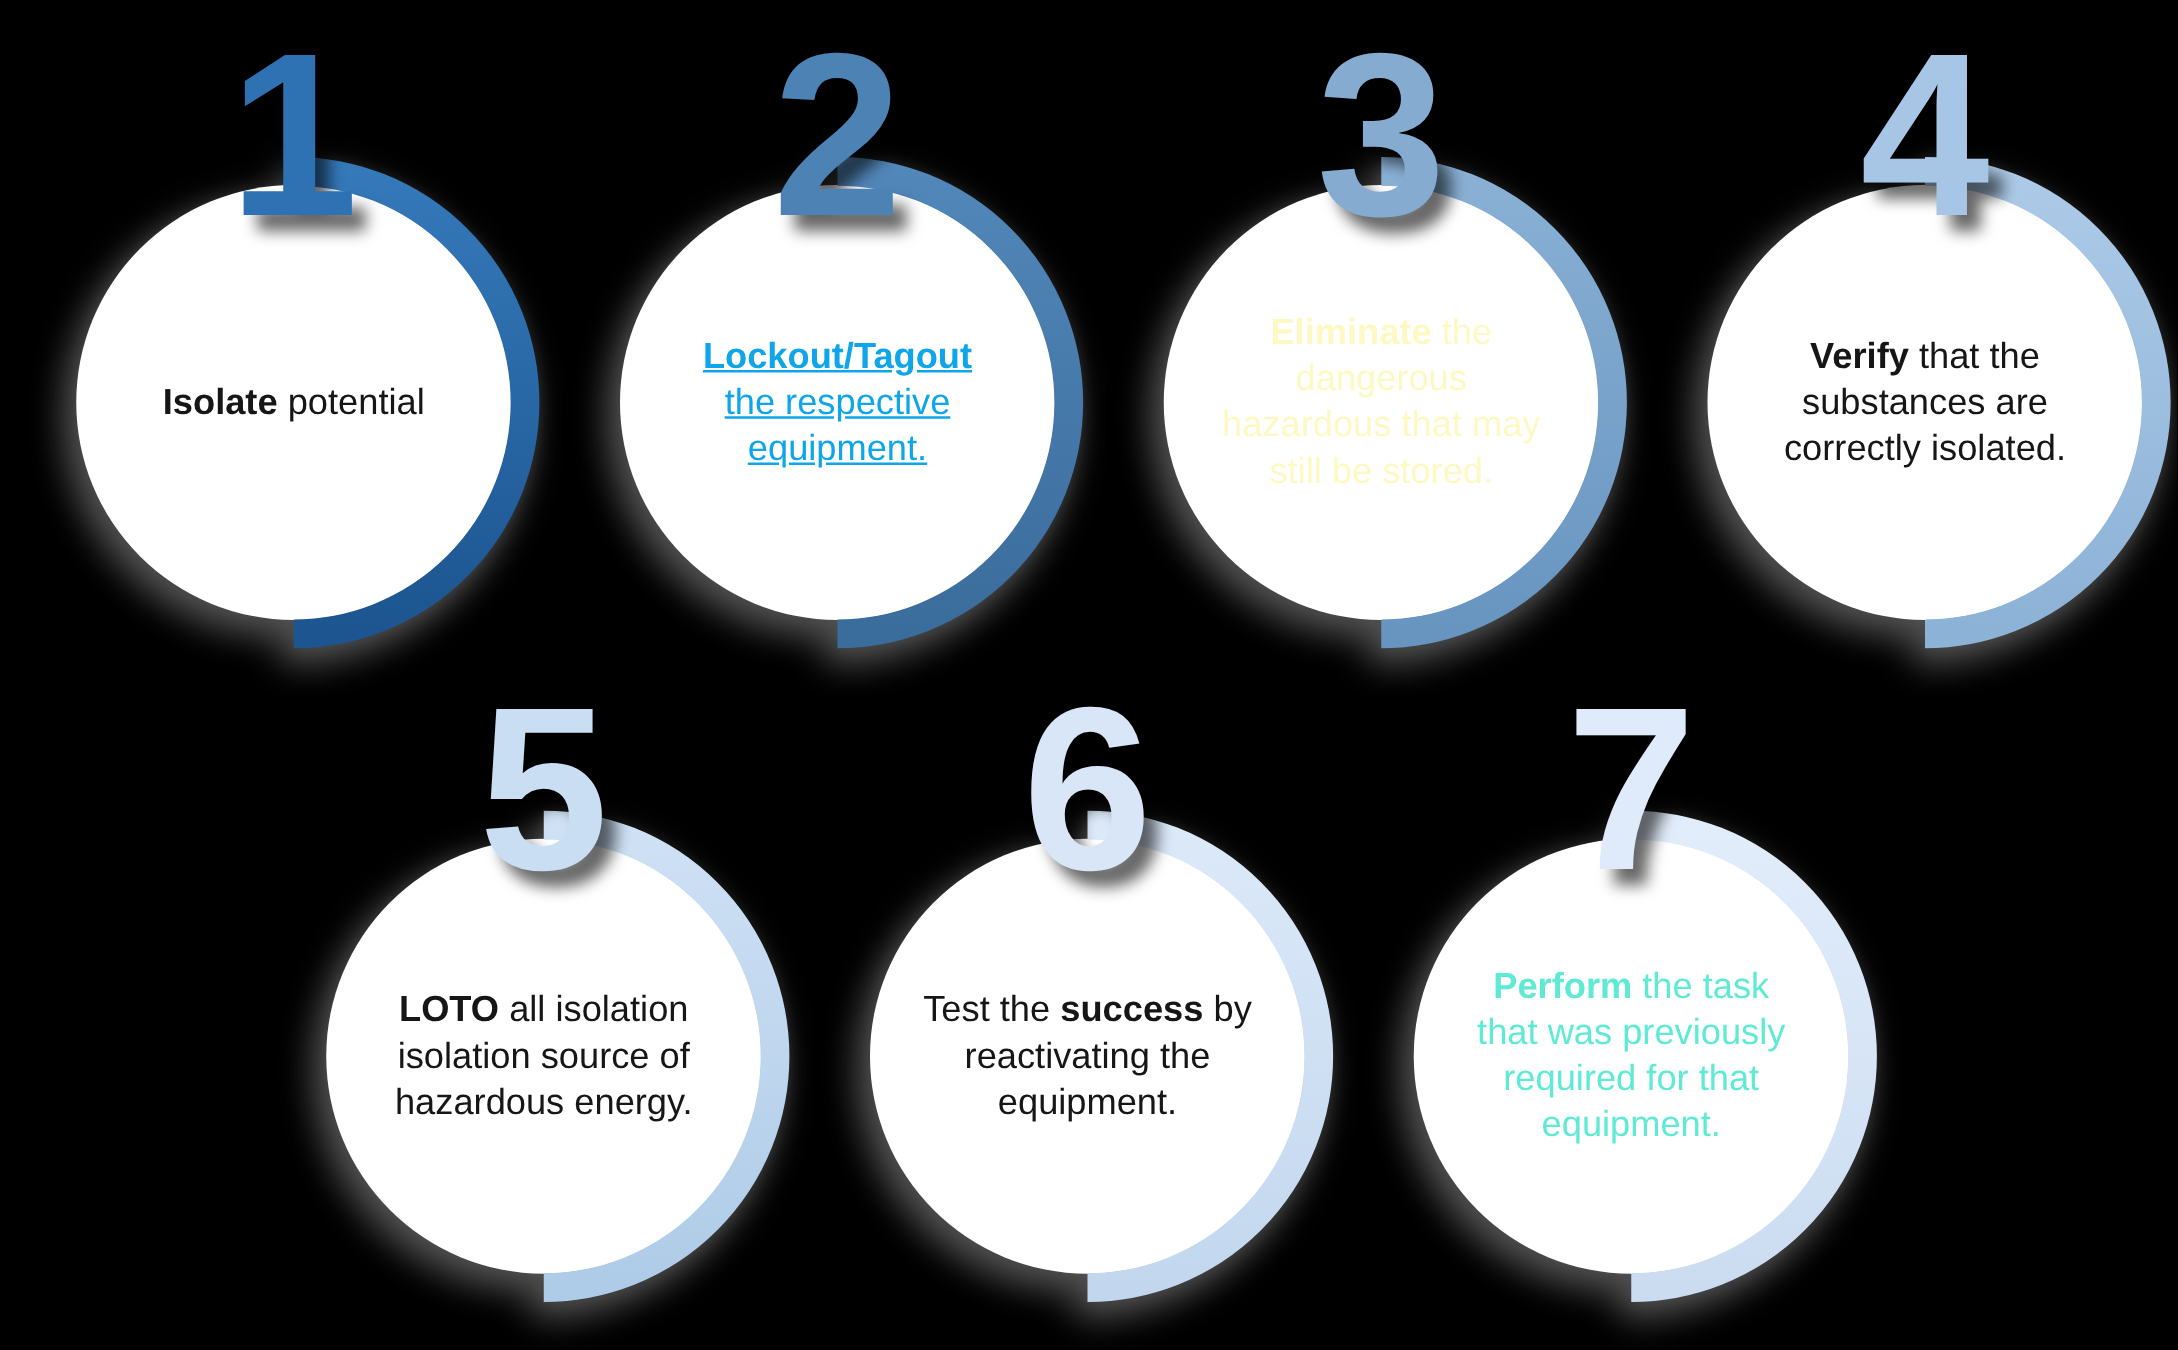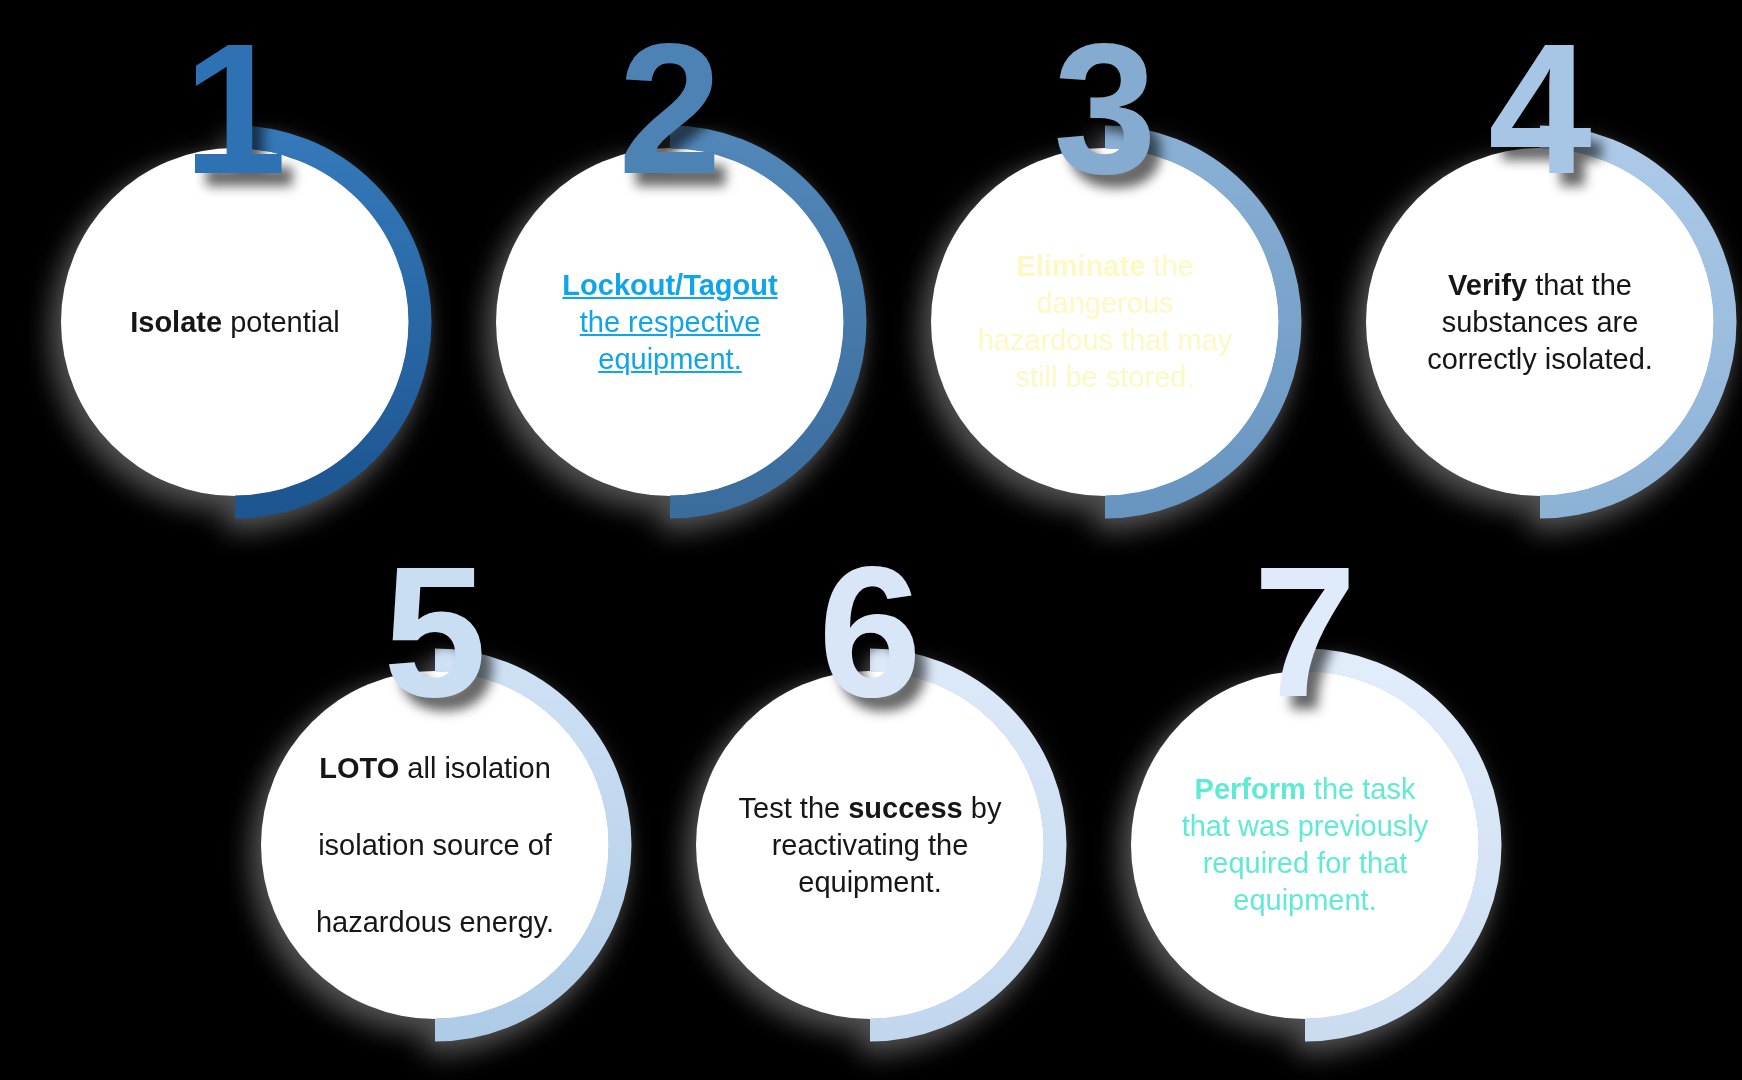--- a/index.html
+++ b/index.html
@@ -122,21 +122,21 @@
           <stop offset="0" stop-color="#cfe1f5"></stop>
           <stop offset="1" stop-color="#aecbe7"></stop>
         </linearGradient>
       </defs>
       <g class="shadowed">
         <circle class="disc" cx="220" cy="220" r="174" fill="#ffffff"></circle>
         <path class="arc" d="M 220 35 A 185 185 0 0 1 220 405" fill="none" stroke-width="23" stroke-linecap="butt" stroke="url(#arc-grad-4)"></path>
       </g>
     </svg>
     <div class="num" style="color: rgb(201, 221, 243);">5</div>
-    <div class="txt" style="color: rgb(22, 22, 22); gap: 40px;">
+    <div class="txt" style="color: rgb(22, 22, 22);">
           <div class="line"><span class="b">LOTO</span><span> all isolation</span></div>
           <div class="line"><span>isolation source of</span></div>
           <div class="line"><span>hazardous energy.</span></div>
         </div>
   </div>
 
   <div class="step" style="left: 650px; top: 625px;">
     <svg width="440" height="440" viewBox="0 0 440 440">
       <defs>
         <linearGradient class="grad" x1="0" y1="0" x2="0" y2="1" id="arc-grad-5">

